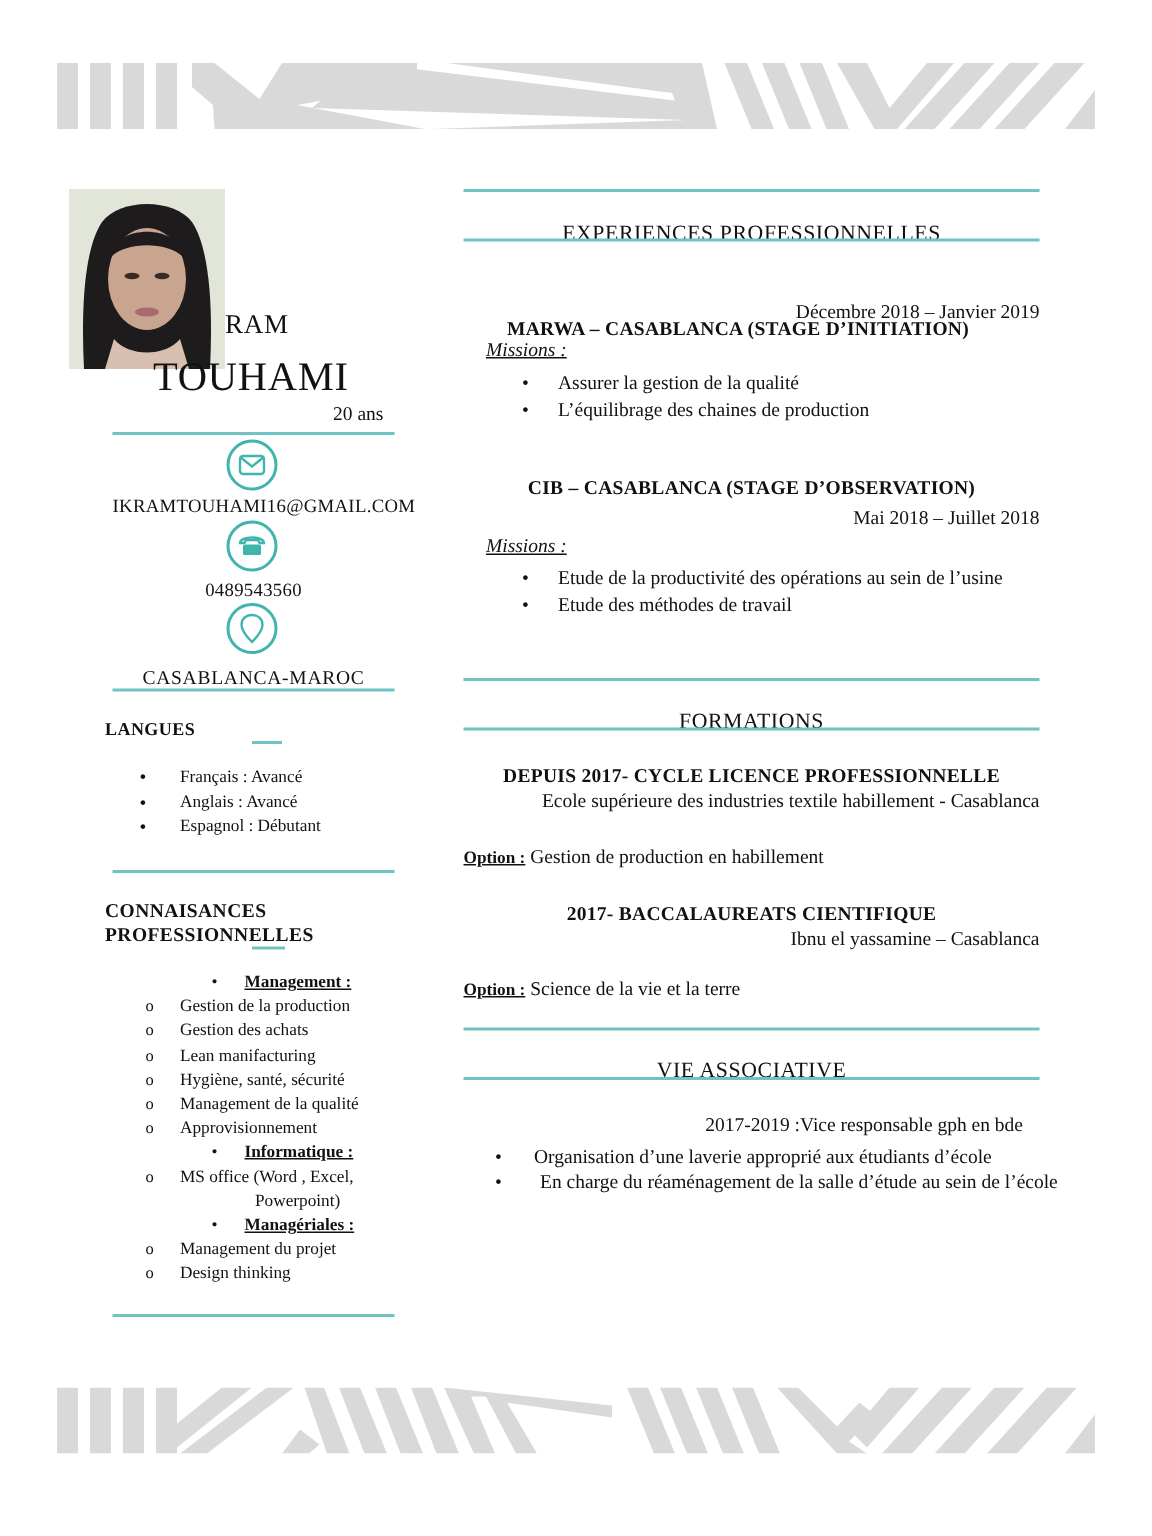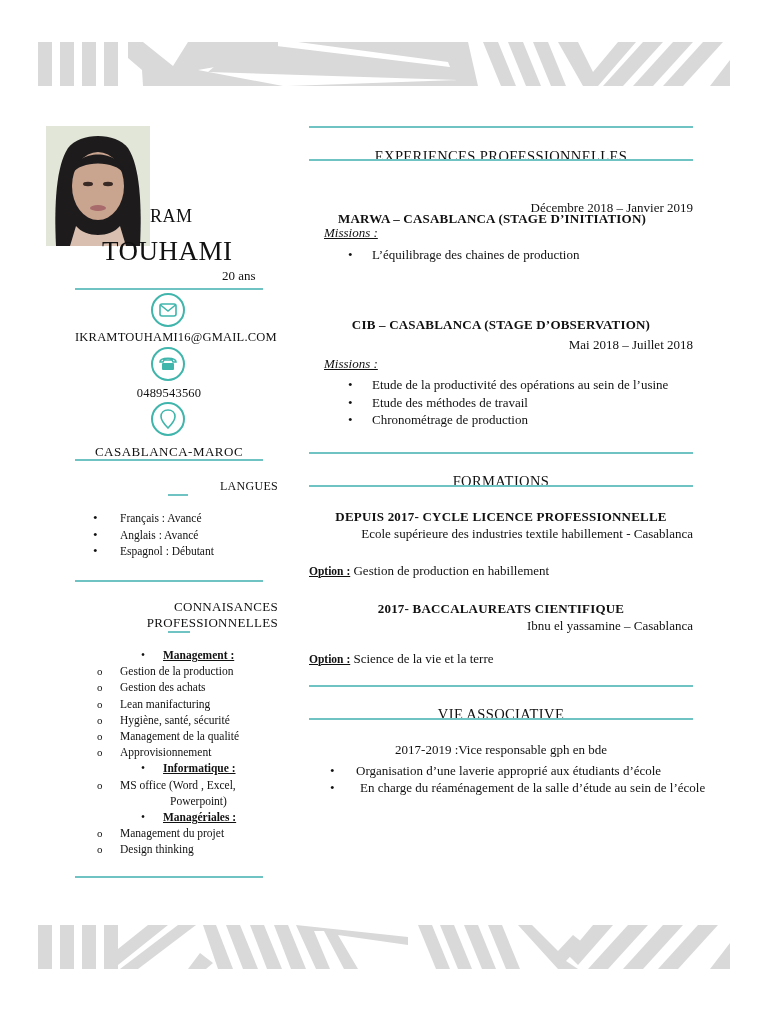--- a/index.html
+++ b/index.html
@@ -15,21 +15,21 @@
   .name-2 { position: absolute; left: 102px; top: 236px; font-size: 27px; letter-spacing: 0.5px; }
   .age { position: absolute; left: 222px; top: 268px; font-size: 13px; }
 
   .rule { position: absolute; height: 2px; background: #6fc3c3; }
   .rule-thin { height: 1.5px; }
   .mini-rule { position: absolute; height: 2px; width: 22px; background: #6fc3c3; }
 
   .contact-icon { position: absolute; width: 34px; height: 34px; border: 2px solid #3fb5ac; border-radius: 50%; left: 151px; }
   .contact-text { position: absolute; left: 75px; width: 188px; text-align: center; font-size: 12.5px; letter-spacing: 0.2px; }
 
-  .side-title { position: absolute; left: 75px; width: 208px; text-align: right; font-size: 13px; letter-spacing: 0.3px; }
+  .side-title { position: absolute; left: 75px; width: 208px; text-align: left; font-size: 13px; letter-spacing: 0.3px; font-weight: bold; }
 
   .lang-list { position: absolute; left: 93px; top: 510px; font-size: 11.5px; line-height: 16.5px; list-style: none; }
   .lang-list li { position: relative; padding-left: 27px; }
   .lang-list li::before { content: "•"; position: absolute; left: 0; font-size: 13px; }
 
   .know { position: absolute; left: 97px; top: 647px; width: 170px; font-size: 11.5px; line-height: 16.2px; }
   .know .cat { padding-left: 44px; font-weight: bold; position: relative; }
   .know .cat span.lbl { text-decoration: underline; padding-left: 22px; }
   .know .cat::before { content: "•"; position: absolute; left: 44px; font-weight: normal; }
   .know .it { position: relative; padding-left: 23px; }
@@ -40,21 +40,21 @@
   .job-title { position: absolute; left: 309px; width: 384px; text-align: center; font-size: 13px; font-weight: bold; letter-spacing: 0.2px; }
   .job-sub { position: absolute; left: 309px; width: 384px; text-align: right; font-size: 13px; }
   .missions { position: absolute; left: 324px; font-size: 13px; font-style: italic; text-decoration: underline; }
   .bullets { position: absolute; left: 348px; font-size: 13px; line-height: 17.5px; list-style: none; }
   .bullets li { position: relative; padding-left: 24px; }
   .bullets li::before { content: "•"; position: absolute; left: 0; }
 
   .option { position: absolute; left: 309px; font-size: 13px; }
   .option b { text-decoration: underline; font-size: 11.5px; }
 
-  .assoc-head { position: absolute; left: 309px; width: 384px; text-align: center; font-size: 13px; top: 742px; }
+  .assoc-head { position: absolute; left: 298px; width: 384px; text-align: right; font-size: 13px; top: 742px; }
   .assoc-list { position: absolute; left: 330px; width: 380px; top: 762px; font-size: 13px; line-height: 17px; list-style: none; }
   .assoc-list li { position: relative; padding-left: 26px; text-align: left; }
   .assoc-list li::before { content: "•"; position: absolute; left: 0; }
 </style>
 </head>
 <body>
 
 <svg class="banner banner-top" viewBox="0 0 692 44" preserveAspectRatio="none">
   <g fill="#d9d9d9">
     <rect x="0" y="0" width="14" height="44"></rect>
@@ -153,30 +153,30 @@
 <div class="rule" style="left:75px; top:876px; width:188px;"></div>
 
 <div class="rule rule-thin" style="left:309px; top:126px; width:384px;"></div>
 <div class="sec-title" style="top:136px;">EXPERIENCES PROFESSIONNELLES</div>
 <div class="rule rule-thin" style="left:309px; top:159px; width:384px;"></div>
 
 <div class="job-title" style="top:182px; left:300px;margin-top:29px;">MARWA – CASABLANCA (STAGE D’INITIATION)</div>
 <div class="job-sub" style="top:200px;">Décembre 2018 –  Janvier 2019</div>
 <div class="missions" style="top:225px;">Missions :</div>
 <ul class="bullets" style="top:246px;">
+  <li>Assurer la gestion de la qualité</li>
   <li>L’équilibrage des chaines de production</li>
 </ul>
 
 <div class="job-title" style="top:317px;font-family:Liberation Serif, serif;">CIB – CASABLANCA (STAGE D’OBSERVATION)</div>
 <div class="job-sub" style="top:337px;">Mai 2018 – Juillet 2018</div>
 <div class="missions" style="top:356px;">Missions :</div>
 <ul class="bullets" style="top:376px;">
   <li>Etude de la productivité des opérations au sein de l’usine</li>
   <li>Etude des méthodes de travail</li>
-  <li>Chronométrage de production</li>
 </ul>
 
 <div class="rule rule-thin" style="left:309px; top:452px; width:384px;"></div>
 <div class="sec-title" style="top:461px;">FORMATIONS</div>
 <div class="rule rule-thin" style="left:309px; top:485px; width:384px;"></div>
 
 <div class="job-title" style="top:509px;">DEPUIS 2017- CYCLE LICENCE PROFESSIONNELLE</div>
 <div class="job-sub" style="top:526px;">Ecole supérieure des industries textile habillement - Casablanca</div>
 <div class="option" style="top:563px;">
   <b>Option :</b>

